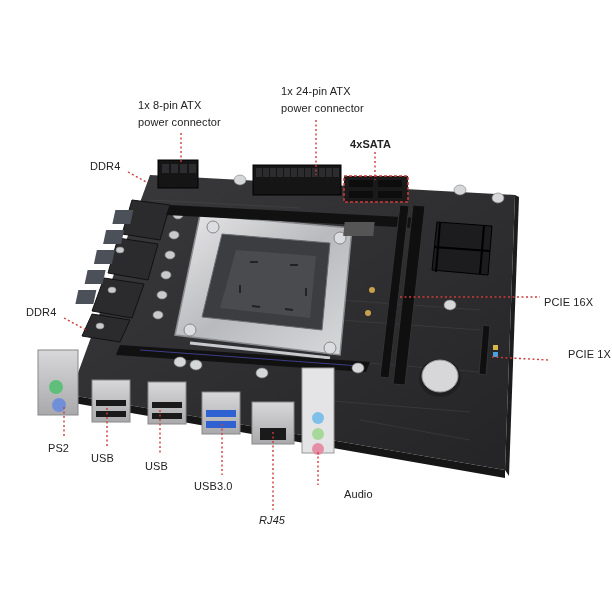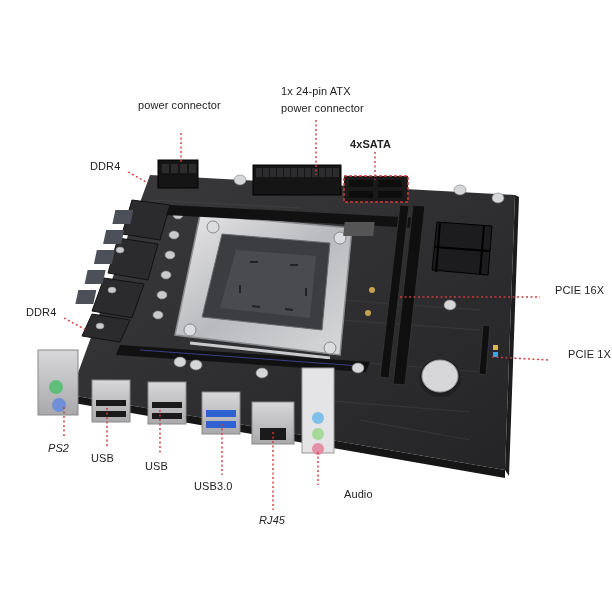--- a/index.html
+++ b/index.html
@@ -212,31 +212,32 @@
       <line x1="64" y1="407" x2="64" y2="438"></line>
       <line x1="107" y1="408" x2="107" y2="448"></line>
       <line x1="160" y1="410" x2="160" y2="455"></line>
       <line x1="222" y1="424" x2="222" y2="475"></line>
       <line x1="273" y1="432" x2="273" y2="510"></line>
       <line x1="318" y1="452" x2="318" y2="485"></line>
     </g>
   </svg>
 
   <div class="label two" style="left:138px;top:97px;">
+    <div>1x 8-pin ATX</div>
     <div>power connector</div>
   </div>
   <div class="label two" style="left:281px;top:83px;">
     <div>1x 24-pin ATX</div>
     <div>power connector</div>
   </div>
   <div class="label" style="left:350px;top:136px;font-weight:bold;">4xSATA</div>
   <div class="label" style="left:90px;top:158px;">DDR4</div>
   <div class="label" style="left:26px;top:304px;">DDR4</div>
-  <div class="label" style="left:544px;top:282px;margin-left:11px;">PCIE 16X</div>
+  <div class="label" style="left:544px;top:294px;">PCIE 16X</div>
   <div class="label" style="left:552px;top:346px;margin-left:16px;">PCIE 1X</div>
-  <div class="label" style="left:48px;top:440px;font-style:italic;">PS2</div>
+  <div class="label" style="left:48px;top:440px;">PS2</div>
   <div class="label" style="left:91px;top:450px;">USB</div>
   <div class="label" style="left:145px;top:458px;">USB</div>
   <div class="label" style="left:194px;top:478px;text-align:right;">USB3.0</div>
   <div class="label" style="left:259px;top:512px;font-style:italic;">RJ45</div>
   <div class="label" style="left:299px;top:486px;margin-left:45px;">Audio</div>
 
 </div>
 
 </body></html>

